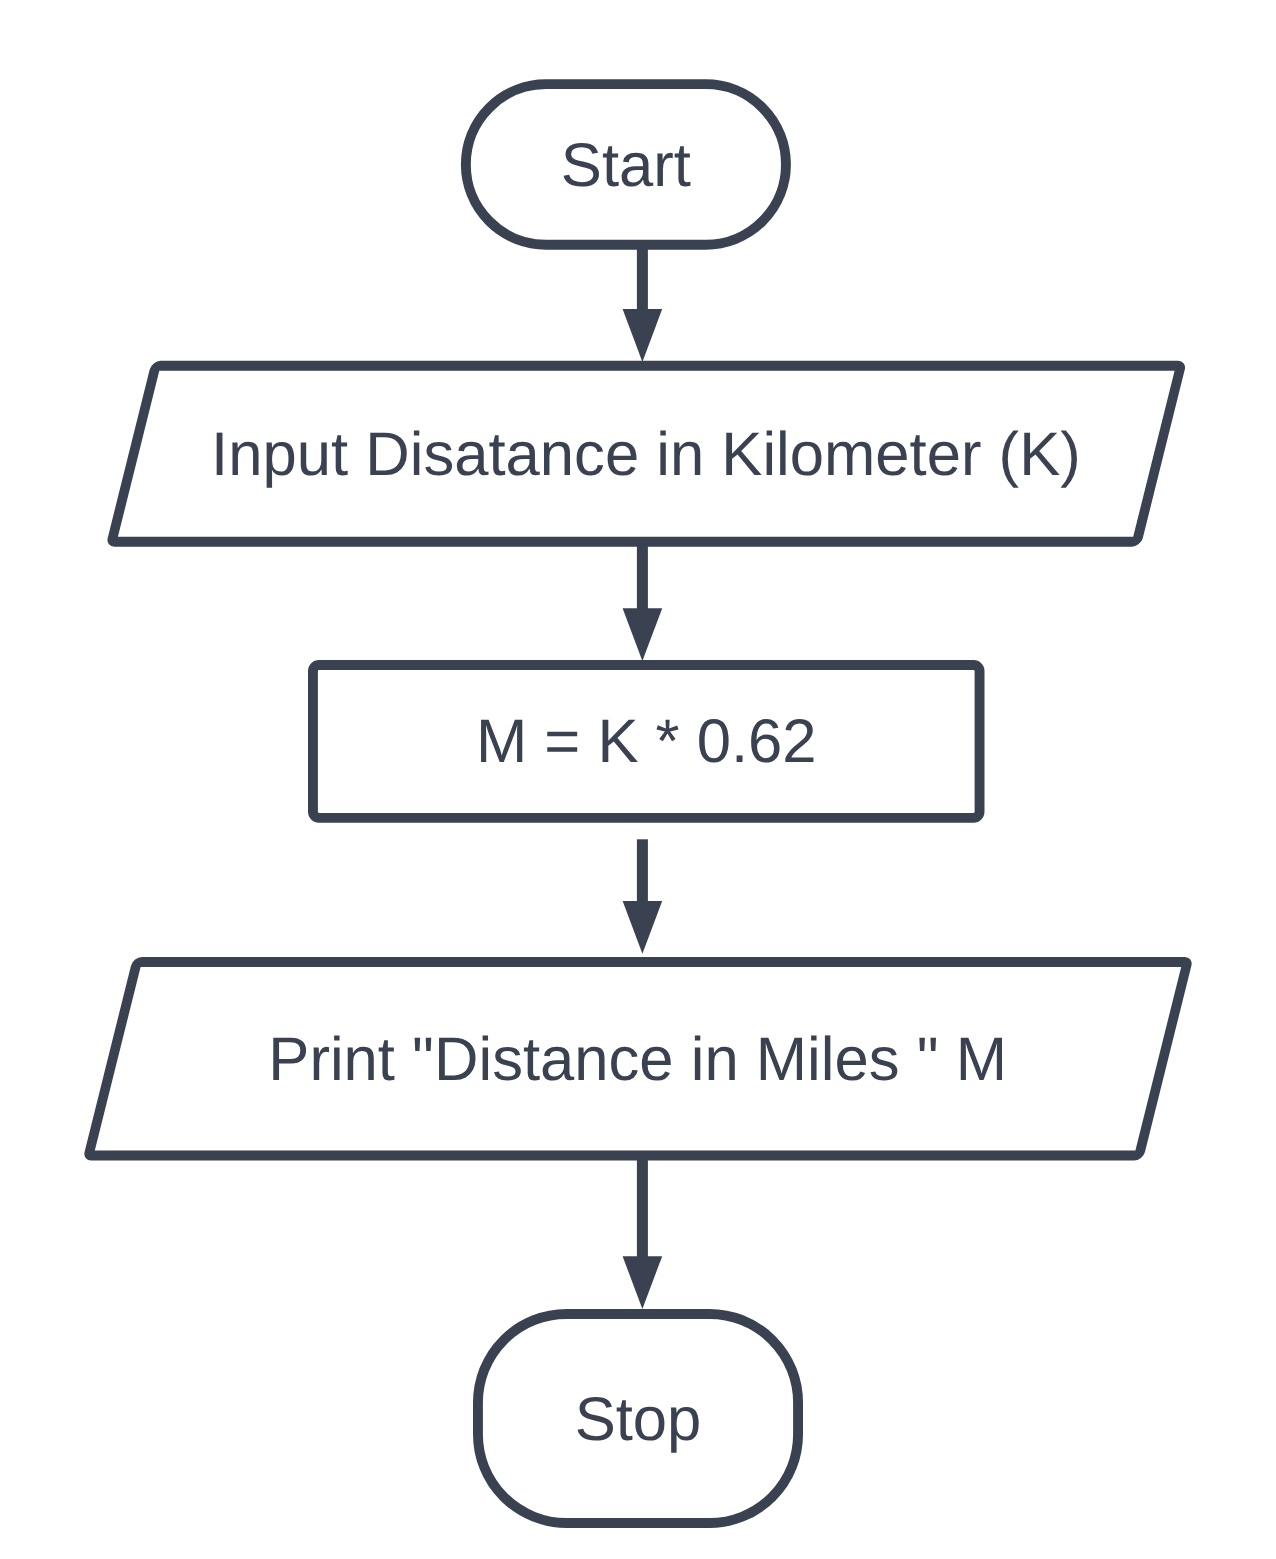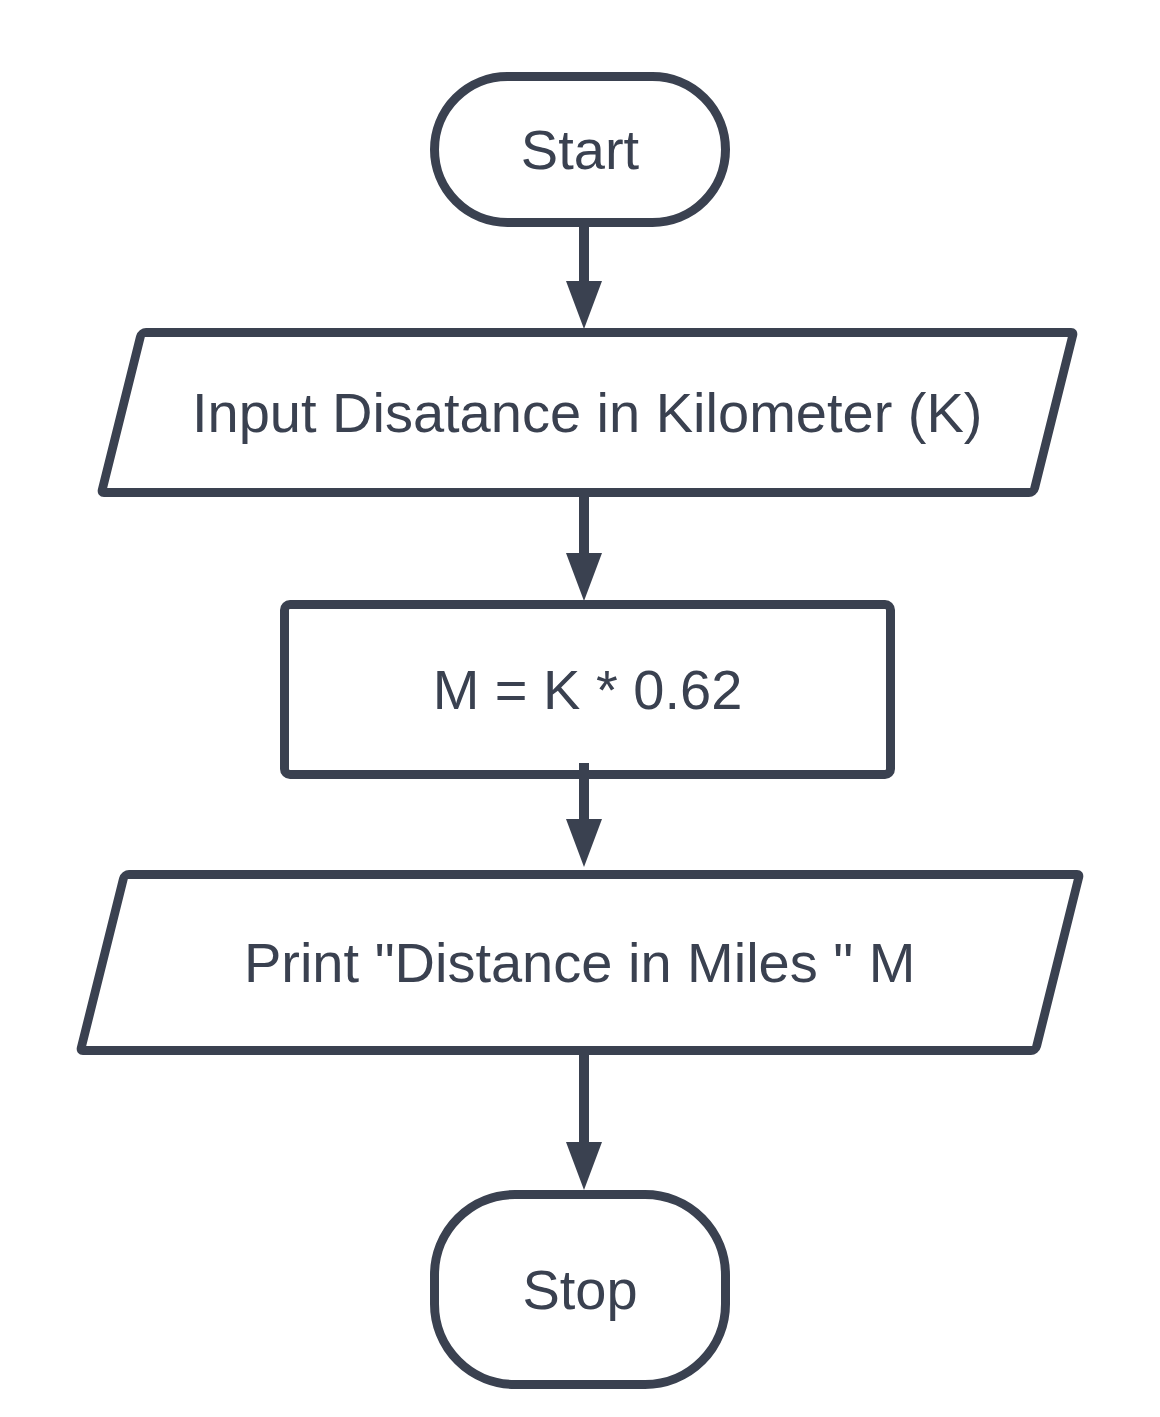--- a/index.html
+++ b/index.html
@@ -52,25 +52,25 @@
   .arrow .head {
     position: absolute;
     left: 0; bottom: 0;
     width: 0; height: 0;
     border-left: 18px solid transparent;
     border-right: 18px solid transparent;
     border-top: 48px solid var(--stroke);
   }
 
   
-  #n-start   { left: 430px; top: 72px;   width: 300px; height: 155px; }
+  #n-start   { left: 419px; top: 72px;   width: 300px; height: 155px; }
   #a1        { left: 566px; top: 223px;  height: 106px; }
   #n-input   { left: 117px; top: 328px;  width: 941px; height: 169px; }
   #a2        { left: 566px; top: 495px;  height: 106px; }
-  #n-process { left: 280px; top: 600px;  width: 615px; height: 179px; }
+  #n-process { left: 280px; top: 600px;  width: 615px; height: 148px; }
   #a3        { left: 566px; top: 763px;  height: 104px; }
   #n-output  { left: 98px;  top: 870px;  width: 964px; height: 185px; }
   #a4        { left: 566px; top: 1053px; height: 137px; }
   #n-stop    { left: 430px; top: 1190px; width: 300px; height: 199px; }
 </style>
 </head>
 <body>
 
 <div class="canvas">
 

